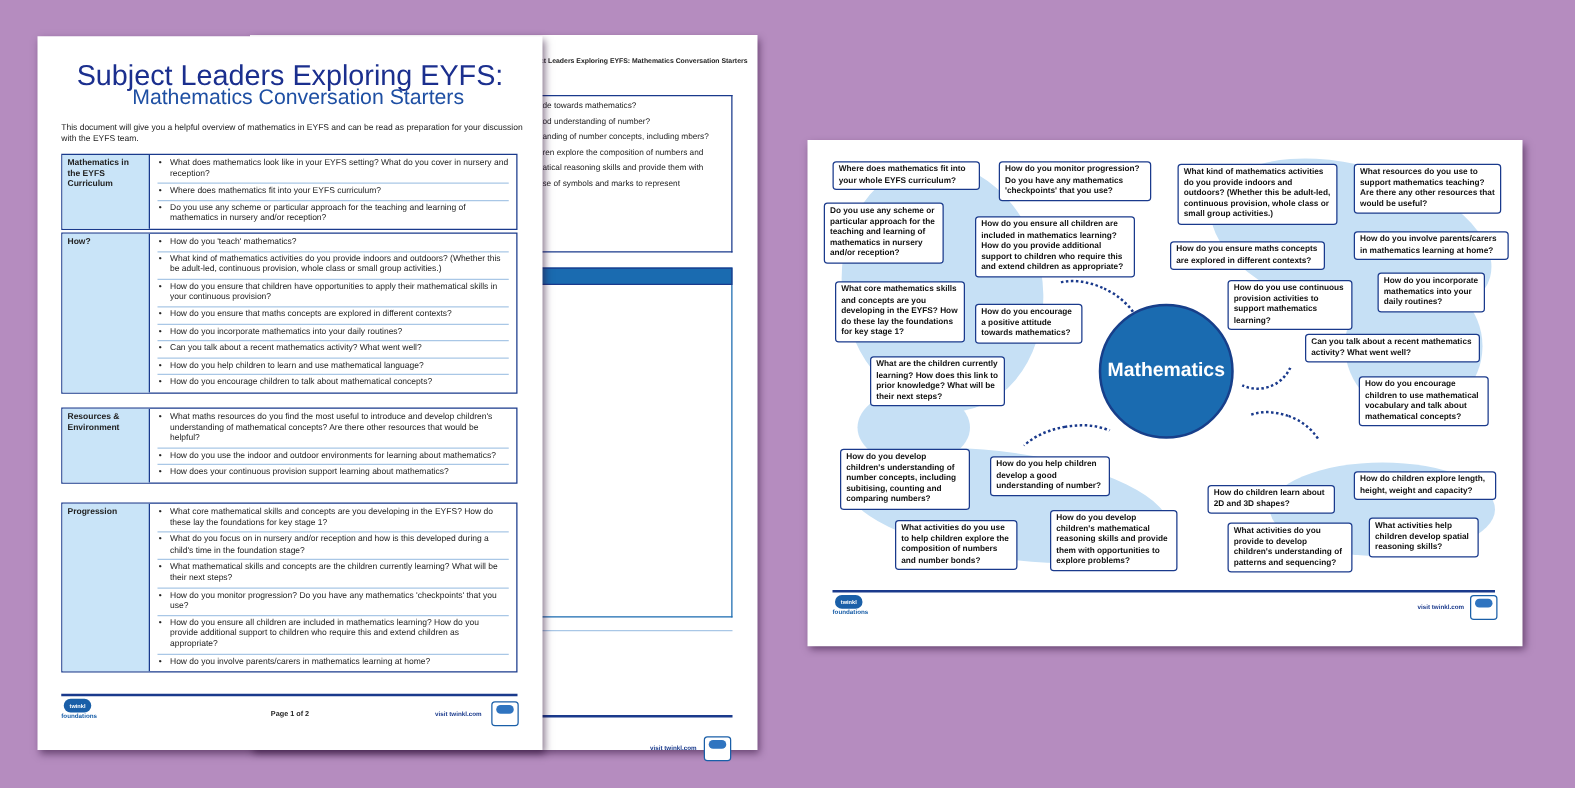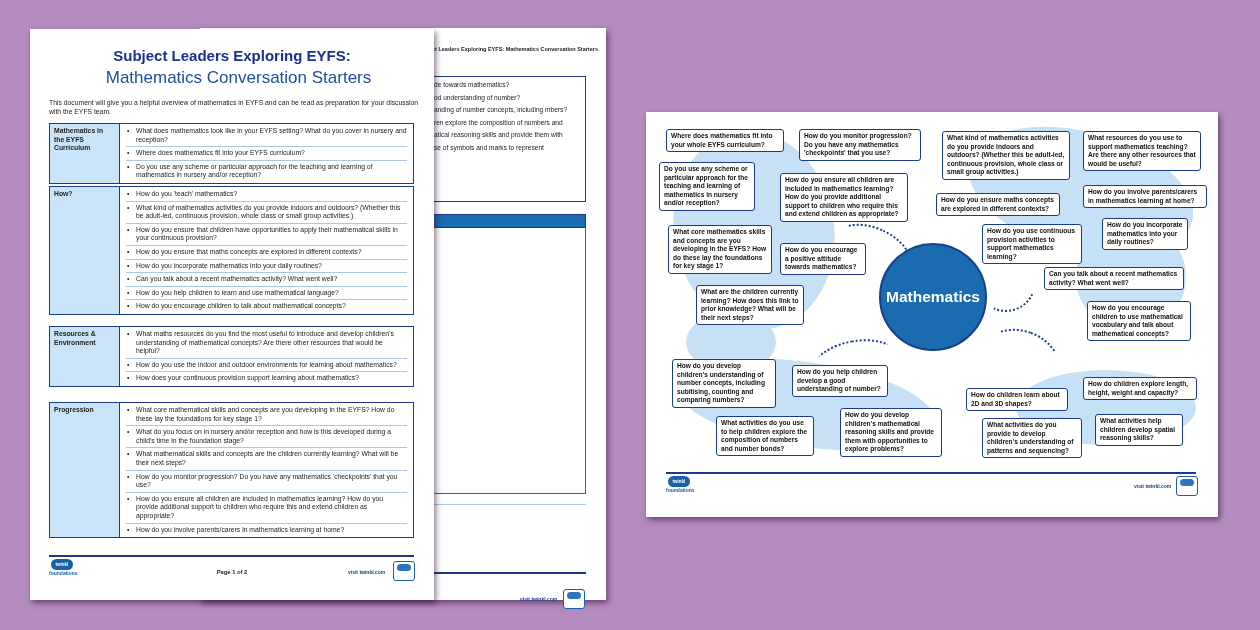--- a/index.html
+++ b/index.html
@@ -43,21 +43,21 @@
   .badge::before {
     content: ""; position: absolute; left: 3px; top: 2px; width: 14px; height: 7px;
     background: #2f74c0; border-radius: 5px;
   }
   #page2 .badge { left: 363px; top: 561px; }
 
   
   #page1 { left: 30px; top: 29px; width: 404px; height: 571px; }
   .title1 {
     position: absolute; left: 0; width: 100%; top: 18px; text-align: center;
-    font-size: 15px; font-weight: bold; color: #1b2f8e;
+    font-size: 23px; font-weight: normal; color: #1b2f8e;
   }
   .title2 {
     position: absolute; left: 0; width: 100%; top: 39px; text-align: center;
     font-size: 17px; color: #1e4fa3; padding-left: 13px;
   }
   .intro {
     position: absolute; left: 19px; top: 69px; width: 370px;
     font-size: 6.8px; line-height: 9px; color: #222;
   }
   .sect {

